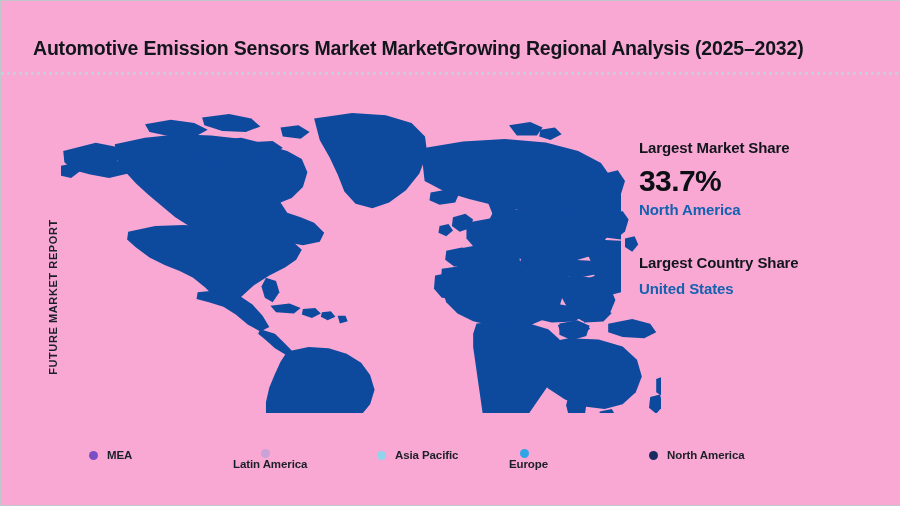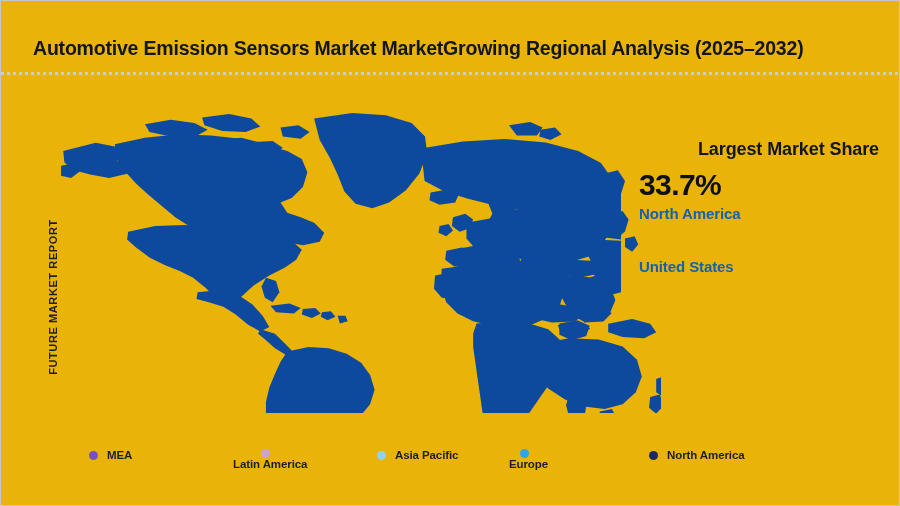--- a/index.html
+++ b/index.html
@@ -81,26 +81,25 @@
   }
   
   .stats {
     position: absolute;
     left: 638px;
     top: 138px;
     width: 240px;
   }
   .stat-block { margin-bottom: 36px; }
   .stat-label {
-    font-size: 18px;
+    font-size: 15px;
     font-weight: 700;
     color: #12161c;
     letter-spacing: -0.1px;
     margin-bottom: 9px;
-    text-align: right;
   }
   .stat-value {
     font-size: 30px;
     font-weight: 700;
     color: #0c0f14;
     letter-spacing: -0.6px;
     line-height: 1.05;
     margin-bottom: 4px;
   }
   .stat-region {
@@ -134,21 +133,21 @@
   .legend-text {
     font-size: 11.5px;
     font-weight: 700;
     color: #1b1f27;
     letter-spacing: -0.1px;
   }
 </style>
 </head>
 <body>
 
-<div class="page" style="background: #eab308;">
+<div class="page" style="background: #f9a8d4;">
 
   <div class="title-bar">
     <div class="title-text">Automotive Emission Sensors Market MarketGrowing Regional Analysis (2025–2032)</div>
     <div class="title-divider"></div>
   </div>
 
   <div class="vertical-label">FUTURE MARKET REPORT</div>
 
   <div class="map-area">
     <svg viewBox="0 0 1000 520" xmlns="http://www.w3.org/2000/svg" aria-label="World map">
@@ -302,20 +301,21 @@
 
   <div class="stats">
 
     <div class="stat-block">
       <div class="stat-label">Largest Market Share</div>
       <div class="stat-value">33.7%</div>
       <div class="stat-region">North America</div>
     </div>
 
     <div class="stat-block">
+      <div class="stat-label">Largest Country Share</div>
       <div class="stat-region">United States</div>
     </div>
 
   </div>
 
   <div class="legend">
 
     <div class="legend-item" style="left:0px;">
       <span class="legend-dot" style="background: rgb(123, 79, 196);"></span>
       <span class="legend-text">MEA</span>

